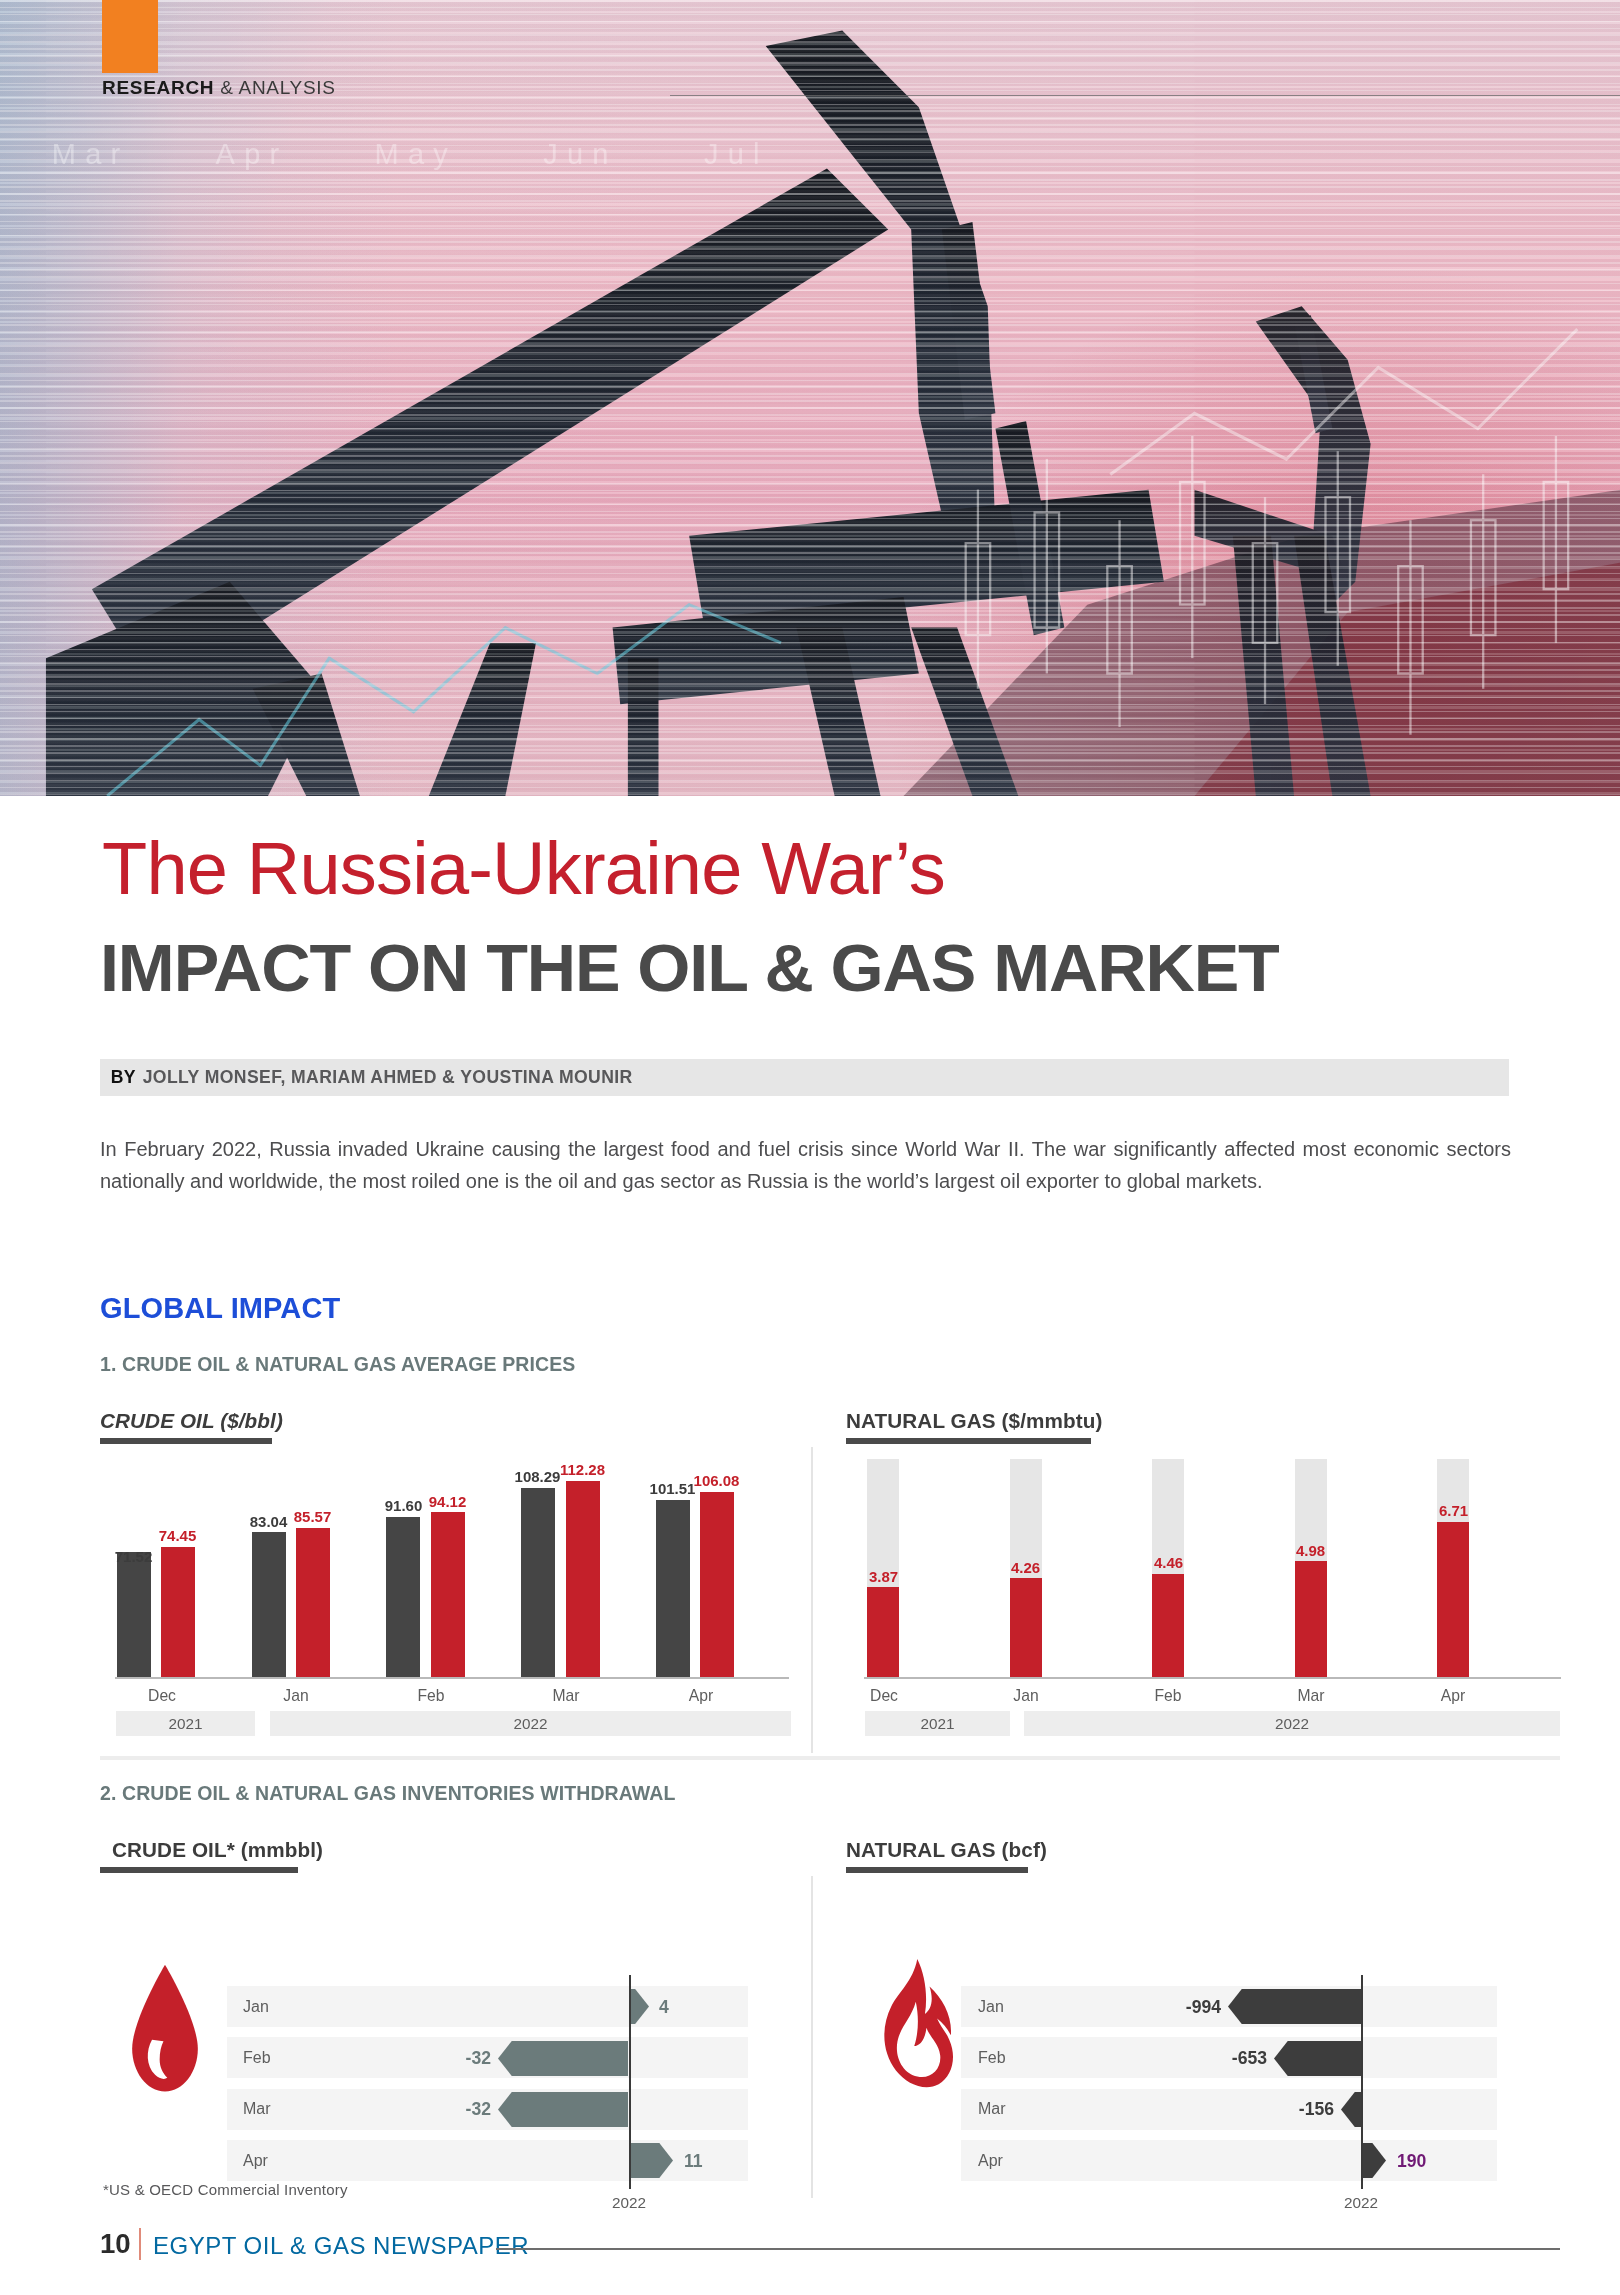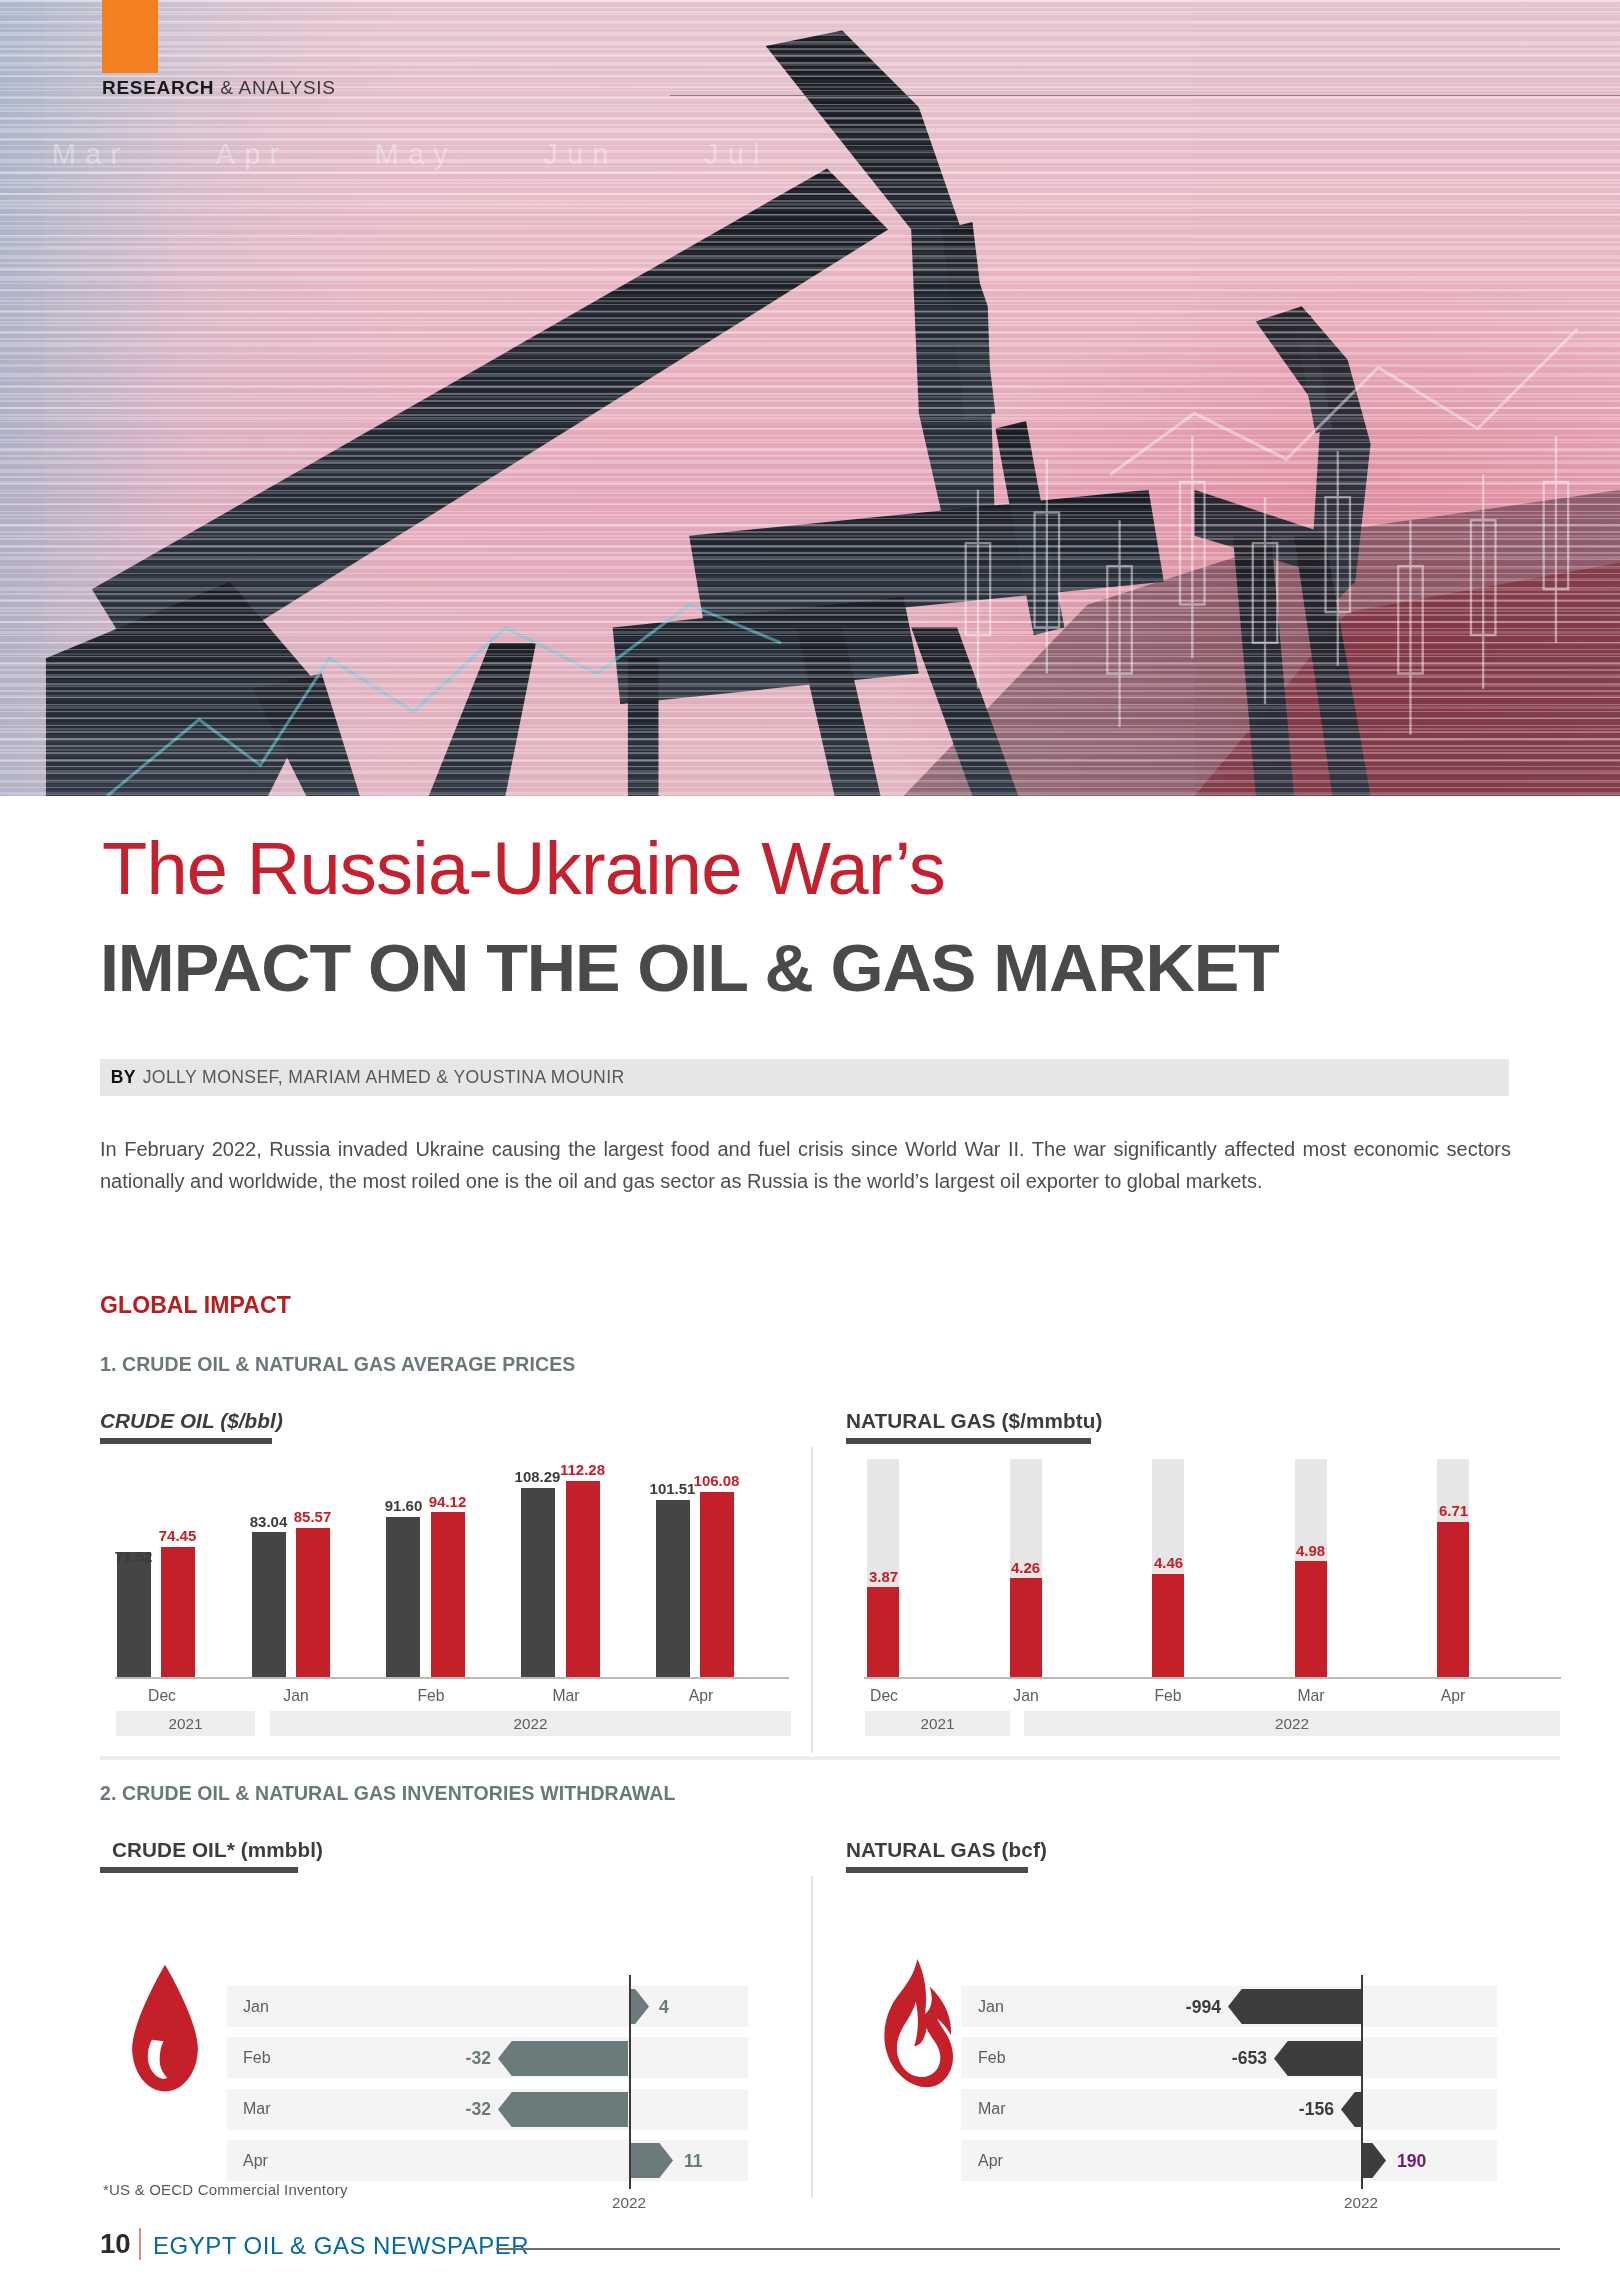--- a/index.html
+++ b/index.html
@@ -65,32 +65,32 @@
     transform:scaleX(1.02);transform-origin:left center;
   }
 
   
   .byline{
     position:absolute;left:100px;top:1059px;width:1409px;height:37px;
     background:#e6e6e6;display:flex;align-items:center;padding-left:10.7px;
     box-sizing:border-box;
   }
   .byline .by{font-size:17.6px;font-weight:700;color:#111;margin-right:6.9px;letter-spacing:0.3px;}
-  .byline .names{font-size:17.6px;font-weight:400;color:#58585a;letter-spacing:0.4px;}
+  .byline .names{font-size:17.6px;font-weight:700;color:#58585a;letter-spacing:0.4px;}
 
   
   .lead{
     position:absolute;left:100px;top:1133px;width:1411px;
     font-size:20px;line-height:1.62;color:#4d4d4f;text-align:justify;
   }
 
   
   .h-global{
     position:absolute;left:100px;top:1292px;
-    font-size:23px;font-weight:700;color:#b91c1c;letter-spacing:0.1px;
+    font-size:29px;font-weight:700;color:#1d4ed8;letter-spacing:0.1px;
   }
   .h-sub1{
     position:absolute;left:100px;top:1353px;
     font-size:19.5px;font-weight:700;color:#69797a;letter-spacing:0.1px;
   }
   .h-sub2{
     position:absolute;left:100px;top:1782px;
     font-size:19.5px;font-weight:700;color:#69797a;letter-spacing:0.1px;
   }
 

